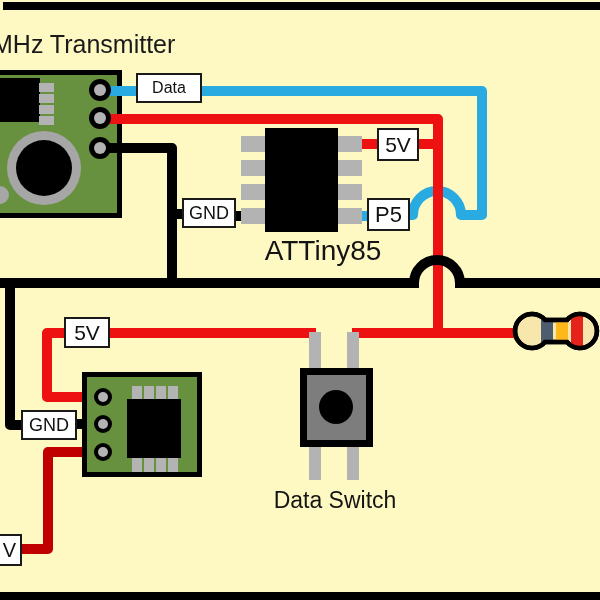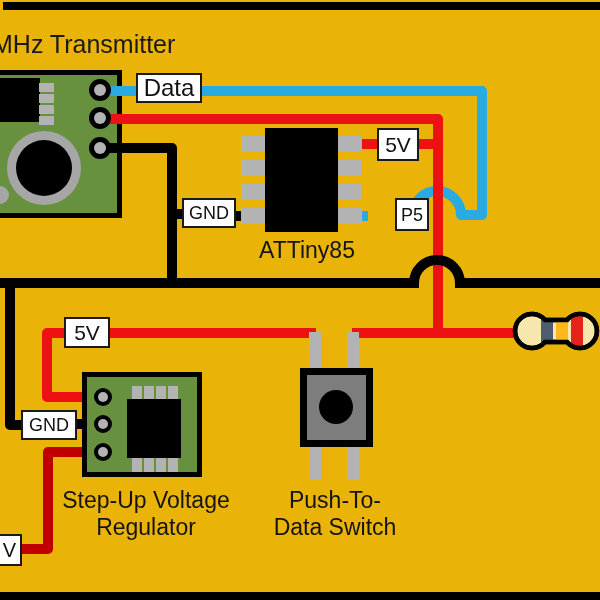--- a/index.html
+++ b/index.html
@@ -1,18 +1,18 @@
 <!DOCTYPE html>
 <html><head>
 <meta charset="utf-8">
 <style>
   html,body{margin:0;padding:0;background:#ffffff;}
   *{box-sizing:border-box;}
   .stage{
-    position:relative;width:600px;height:600px;overflow:hidden;background:#eab308;
+    position:relative;width:600px;height:600px;overflow:hidden;background:#fef9c3;
     font-family:"Liberation Sans", sans-serif;color:#141414;
   }
   .abs{position:absolute;}
   .bar{position:absolute;background:#000;}
   .title{
     position:absolute;font-size:25px;color:#1a1a1a;white-space:nowrap;
   }
   .board{
     position:absolute;background:#67913e;border:5px solid #000;
   }
@@ -93,56 +93,51 @@
 
   <div class="pin" style="left:241px;top:136px;width:26px;height:16px;"></div>
   <div class="pin" style="left:241px;top:160px;width:26px;height:16px;"></div>
   <div class="pin" style="left:241px;top:184px;width:26px;height:16px;"></div>
   <div class="pin" style="left:241px;top:208px;width:26px;height:16px;"></div>
   <div class="pin" style="left:336px;top:136px;width:26px;height:16px;"></div>
   <div class="pin" style="left:336px;top:160px;width:26px;height:16px;"></div>
   <div class="pin" style="left:336px;top:184px;width:26px;height:16px;"></div>
   <div class="pin" style="left:336px;top:208px;width:26px;height:16px;"></div>
   <div class="chip" style="left:265px;top:128px;width:73px;height:104px;"></div>
-  <div class="cap" style="left:227px;top:237px;width:160px;font-size:23px;text-align:center;">ATTiny85</div>
+  <div class="cap" style="left:243px;top:237px;width:160px;font-size:28px;text-align:center;">ATTiny85</div>
 
   <div class="board" style="left:82px;top:372px;width:120px;height:105px;"></div>
   <div class="pin" style="left:132px;top:386px;width:10px;height:15px;"></div>
   <div class="pin" style="left:144px;top:386px;width:10px;height:15px;"></div>
   <div class="pin" style="left:156px;top:386px;width:10px;height:15px;"></div>
   <div class="pin" style="left:168px;top:386px;width:10px;height:15px;"></div>
   <div class="pin" style="left:132px;top:457px;width:10px;height:15px;"></div>
   <div class="pin" style="left:144px;top:457px;width:10px;height:15px;"></div>
   <div class="pin" style="left:156px;top:457px;width:10px;height:15px;"></div>
   <div class="pin" style="left:168px;top:457px;width:10px;height:15px;"></div>
   <div class="chip" style="left:127px;top:399px;width:54px;height:59px;"></div>
   <div class="circle" style="left:94px;top:388px;width:18px;height:18px;background:#000;"></div>
   <div class="circle" style="left:98px;top:392px;width:10px;height:10px;background:#b3b3b3;"></div>
   <div class="circle" style="left:94px;top:415px;width:18px;height:18px;background:#000;"></div>
   <div class="circle" style="left:98px;top:419px;width:10px;height:10px;background:#b3b3b3;"></div>
   <div class="circle" style="left:94px;top:443px;width:18px;height:18px;background:#000;"></div>
   <div class="circle" style="left:98px;top:447px;width:10px;height:10px;background:#b3b3b3;"></div>
-  <div class="cap" style="left:51px;top:487px;width:190px;">
-    <div>Step-Up Voltage</div>
-    <div>Regulator</div>
-  </div>
 
   <div class="pin" style="left:309px;top:332px;width:12px;height:38px;"></div>
   <div class="pin" style="left:347px;top:332px;width:12px;height:38px;"></div>
   <div class="pin" style="left:309px;top:444px;width:12px;height:36px;"></div>
   <div class="pin" style="left:347px;top:444px;width:12px;height:36px;"></div>
   <div class="chip" style="left:300px;top:368px;width:73px;height:79px;"></div>
   <div class="abs" style="left:307px;top:375px;width:59px;height:65px;background:#7d7d7d;"></div>
   <div class="circle" style="left:319px;top:390px;width:34px;height:34px;background:#000;"></div>
   <div class="cap" style="left:245px;top:487px;width:180px;">
-    <div>Push-To-</div>
     <div>Data Switch</div>
   </div>
 
-  <div class="lbl" style="left:136px;top:73px;width:66px;height:30px;font-size:24px;">Data</div>
+  <div class="lbl" style="left:136px;top:73px;width:66px;height:30px;font-size:16px;">Data</div>
   <div class="lbl" style="left:377px;top:128px;width:42px;height:33px;font-size:21px;">5V</div>
-  <div class="lbl" style="left:367px;top:198px;width:34px;height:33px;font-size:18px;margin-left:28px;">P5</div>
+  <div class="lbl" style="left:367px;top:198px;width:43px;height:33px;font-size:22px;">P5</div>
   <div class="lbl" style="left:182px;top:198px;width:54px;height:30px;font-size:18px;">GND</div>
   <div class="lbl" style="left:64px;top:317px;width:46px;height:31px;font-size:21px;">5V</div>
   <div class="lbl" style="left:21px;top:410px;width:56px;height:30px;font-size:18px;">GND</div>
   <div class="lbl" style="left:-28px;top:534px;width:50px;height:32px;font-size:20px;justify-content:flex-end;padding-right:4px;">V</div>
 
 </div>
 
 </body></html>

